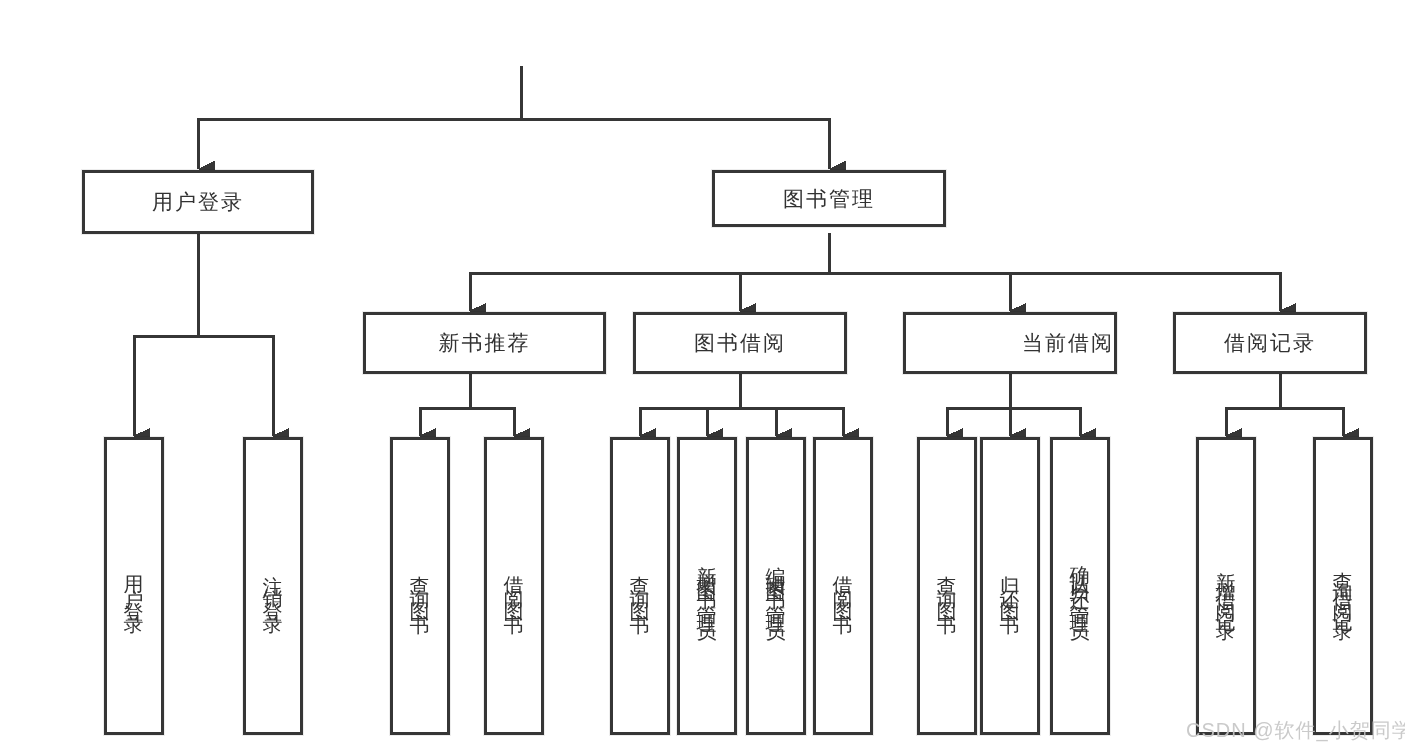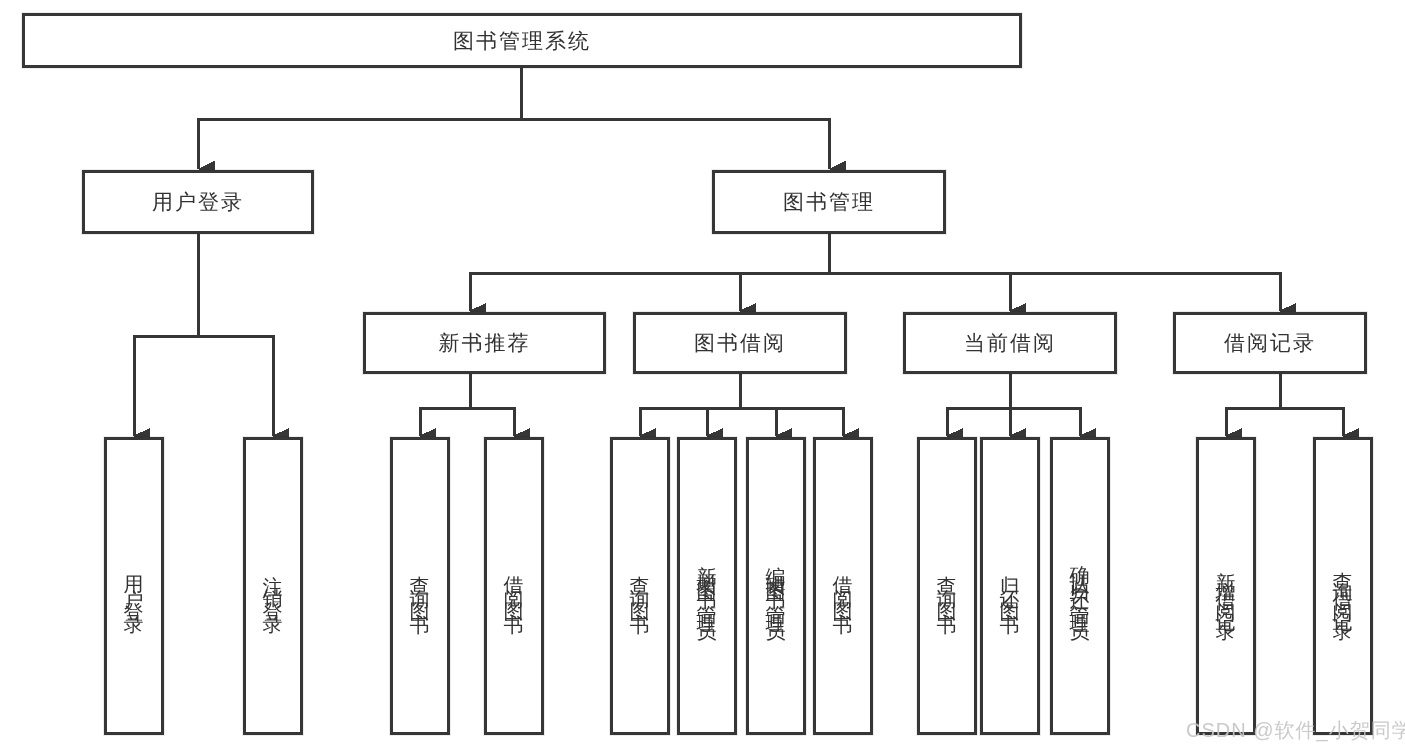--- a/index.html
+++ b/index.html
@@ -91,38 +91,35 @@
       <path d="M1010 407 V436" marker-end="url(#arr)"></path>
       <path d="M1080 407 V436" marker-end="url(#arr)"></path>
 
       <path d="M1280 373 V408.5"></path>
       <path d="M1224.5 408.5 H1344.5"></path>
       <path d="M1226 407 V436" marker-end="url(#arr)"></path>
       <path d="M1343 407 V436" marker-end="url(#arr)"></path>
     </g>
   </svg>
 
-  <div class="node hnode" style="left:22px;top:13px;width:1000px;height:55px;">
-    <span class="label">图书管理系统</span>
-  </div>
 
   <div class="node hnode" style="left:82px;top:170px;width:232px;height:64px;">
     <span class="label">用户登录</span>
   </div>
-  <div class="node hnode" style="left:712px;top:170px;width:234px;height:64px;">
+  <div class="node hnode" style="left:712px;top:170px;width:234px;height:57px;">
     <span class="label">图书管理</span>
   </div>
 
   <div class="node hnode" style="left:363px;top:312px;width:243px;height:62px;">
     <span class="label">新书推荐</span>
   </div>
   <div class="node hnode" style="left:633px;top:312px;width:214px;height:62px;text-align:center;">
     <span class="label">图书借阅</span>
   </div>
-  <div class="node hnode" style="left:903px;top:312px;width:214px;height:62px;">
+  <div class="node hnode" style="left:903px;top:312px;width:214px;height:62px;justify-content:flex-end;">
     <span class="label">当前借阅</span>
   </div>
   <div class="node hnode" style="left:1173px;top:312px;width:194px;height:62px;">
     <span class="label">借阅记录</span>
   </div>
 
   <div class="node vnode chars4" style="left:104px;top:437px;width:60px;height:298px;">
     <span>用户登录</span>
   </div>
   <div class="node vnode chars4" style="left:243px;top:437px;width:60px;height:298px;">

